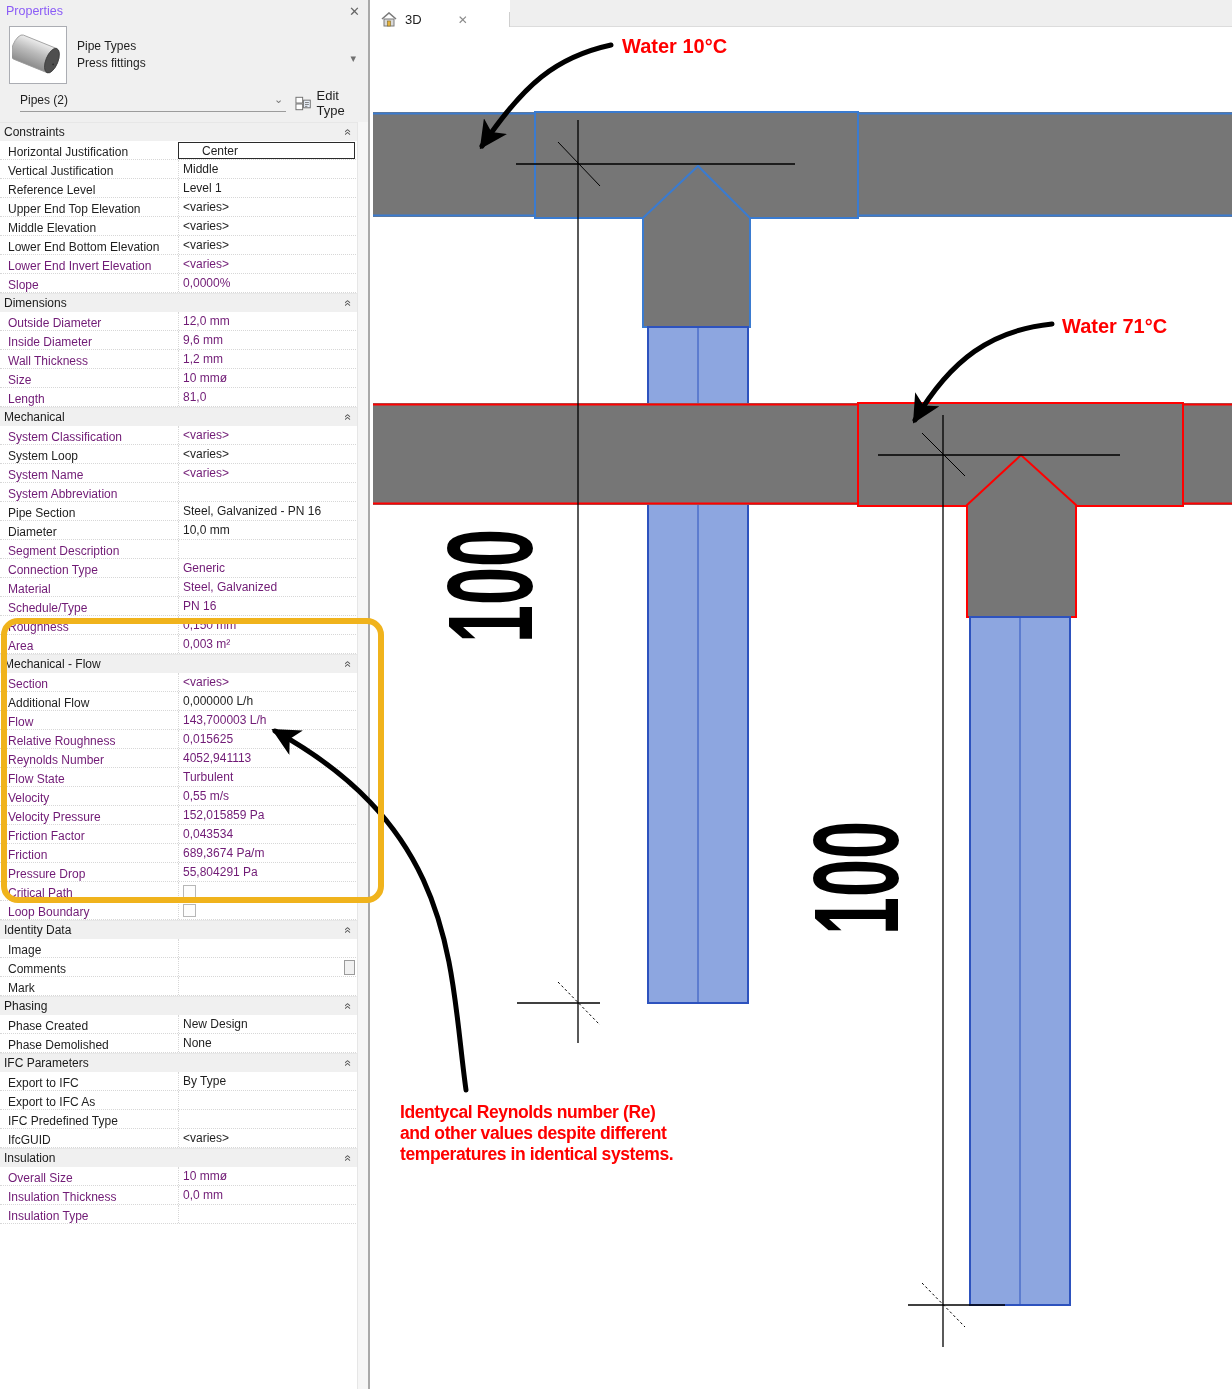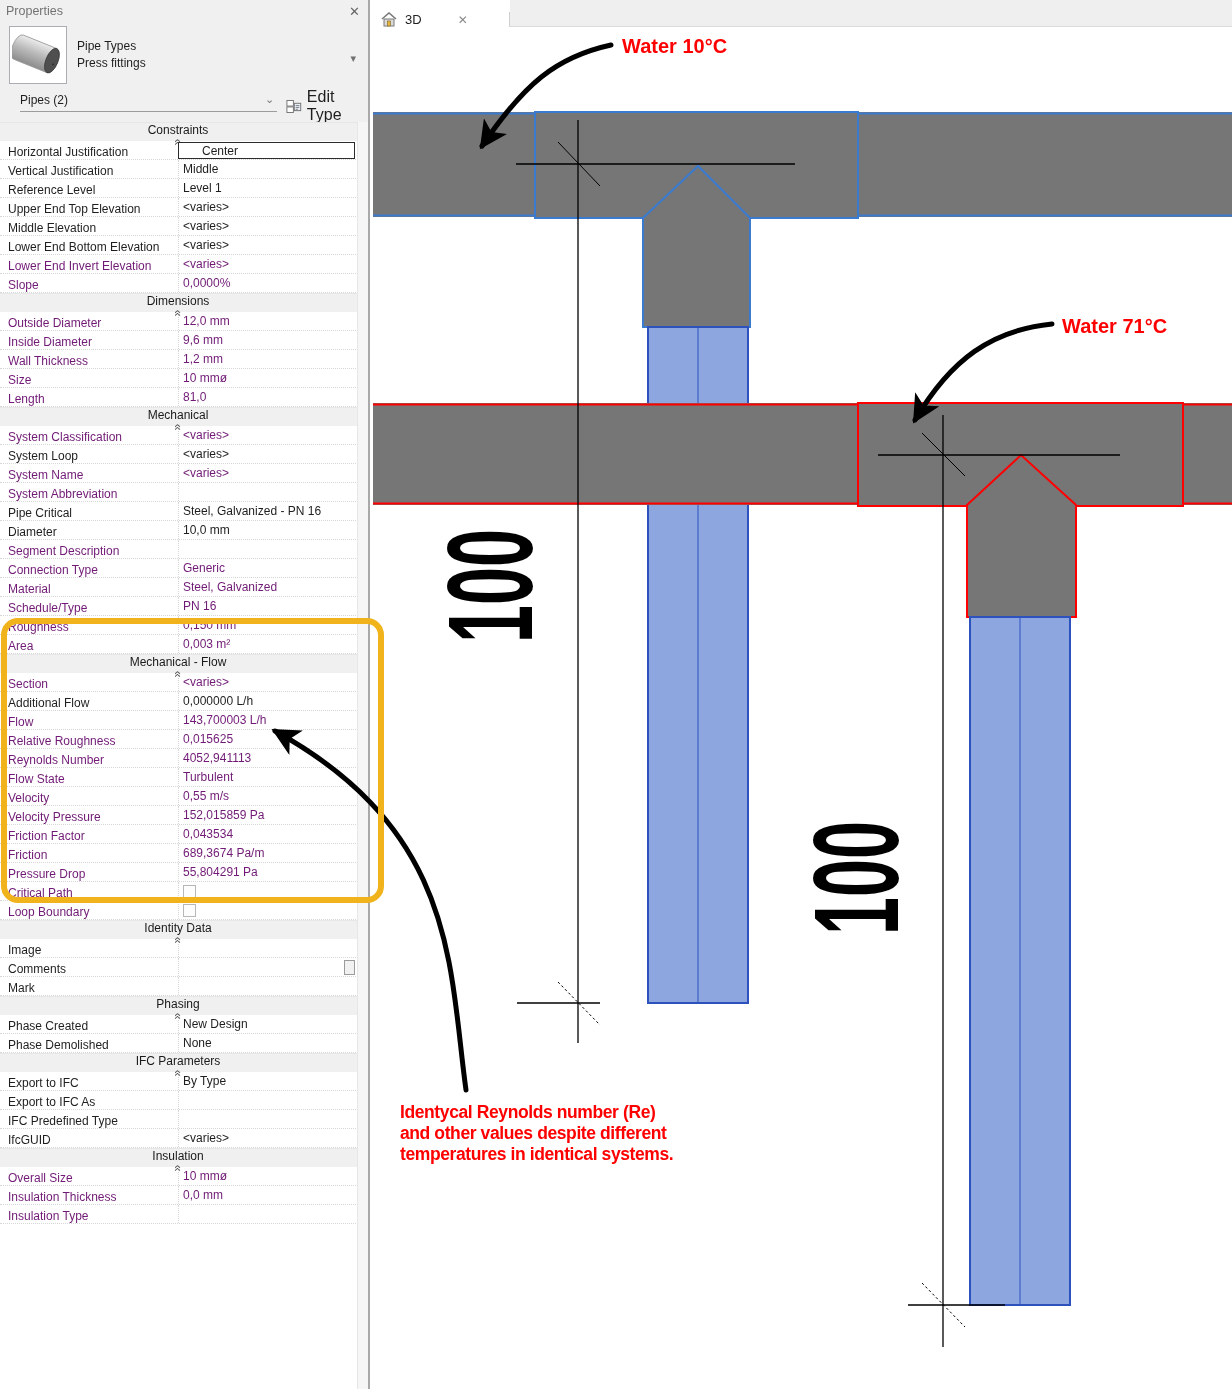--- a/index.html
+++ b/index.html
@@ -8,38 +8,38 @@
     background:#ffffff;font-family:"Liberation Sans",sans-serif;
     -webkit-font-smoothing:antialiased;
   }
   
   .panel{
     position:absolute;left:0;top:0;width:368px;height:1389px;
     background:#f0f0f0;border-right:2px solid #a9a9a9;font-size:12px;color:#1e1e1e;
   }
   .titlebar{height:22px;display:flex;align-items:center;justify-content:space-between;
     padding:0 8px 0 6px;background:#f0f0f0;}
-  .titlebar .t{font-size:12.5px;color:#737373;}
+  .titlebar .t{font-size:12.5px;color:#8b5cf6;}
   .winclose{color:#666;font-size:13px;cursor:default;}
   .selector{height:66px;display:flex;align-items:center;position:relative;background:#f0f0f0;}
   .preview{width:56px;height:56px;background:#fff;border:1px solid #abadb3;margin-left:9px;
     display:flex;align-items:center;justify-content:center;}
   .sel-text{margin-left:10px;line-height:17px;}
   .sel-caret{position:absolute;right:12px;top:30px;color:#707070;font-size:11px;}
   .pipesrow{height:25px;display:flex;align-items:flex-start;background:#f0f0f0;padding-left:20px;}
   .pipes-combo{width:278px;height:23px;display:flex;align-items:center;justify-content:space-between;
     border-bottom:1px solid #9c9c9c;}
   .pipes-combo .caret{color:#777;font-size:11px;margin-right:3px;}
   .edittype{display:flex;align-items:center;gap:5px;margin-left:9px;cursor:default;}
-  .edittype span{font-size:16px;}
+  .edittype span{font-size:13px;}
   .rows{position:absolute;top:122px;left:0;width:358px;bottom:0;background:#ffffff;}
   .scrolltrack{position:absolute;top:122px;bottom:0;right:0;width:10px;background:#f6f6f6;
     border-left:1px solid #e6e6e6;}
   .sec-header{height:18px;background:#f0f0f0;border-top:1px solid #e7e7e7;
-    display:flex;align-items:center;justify-content:space-between;padding:0 6px 0 4px;flex-direction:column;}
+    display:flex;align-items:center;justify-content:space-between;padding:0 6px 0 4px;}
   .sec-title{color:#1a1a1a;}
   .sec-chevron{display:inline-block;transform:rotate(90deg);color:#555;font-size:12px;line-height:10px;}
   .prow{height:18px;display:flex;align-items:flex-end;border-bottom:1px dotted #d7d7d7;position:relative;}
   .plabel{width:170px;padding-left:8px;white-space:nowrap;overflow:hidden;}
   .pvalue{flex:1;height:100%;display:flex;align-items:center;border-left:1px dotted #d7d7d7;
     padding-left:4px;white-space:nowrap;overflow:hidden;}
   .pvalue.input{border:1px solid #2b2b2b;background:#fff;height:15px;margin-right:3px;padding-left:23px;}
   .prow.disabled .plabel,.prow.disabled .pvtext{color:#701a75;}
   .cbx{width:11px;height:11px;border:1px solid #b7b7b7;background:#fdfdfd;display:inline-block;}
   .row-btn{position:absolute;right:3px;top:2px;width:9px;height:13px;background:#f1f1f1;
@@ -212,21 +212,21 @@
           <span class="pvtext">&lt;varies&gt;</span>
         </span>
       </div>
       <div class="prow disabled">
         <span class="plabel">System Abbreviation</span>
         <span class="pvalue">
           <span class="pvtext"></span>
         </span>
       </div>
       <div class="prow">
-        <span class="plabel">Pipe Critical</span>
+        <span class="plabel">Pipe Section</span>
         <span class="pvalue">
           <span class="pvtext">Steel, Galvanized - PN 16</span>
         </span>
       </div>
       <div class="prow">
         <span class="plabel">Diameter</span>
         <span class="pvalue">
           <span class="pvtext">10,0 mm</span>
         </span>
       </div>

